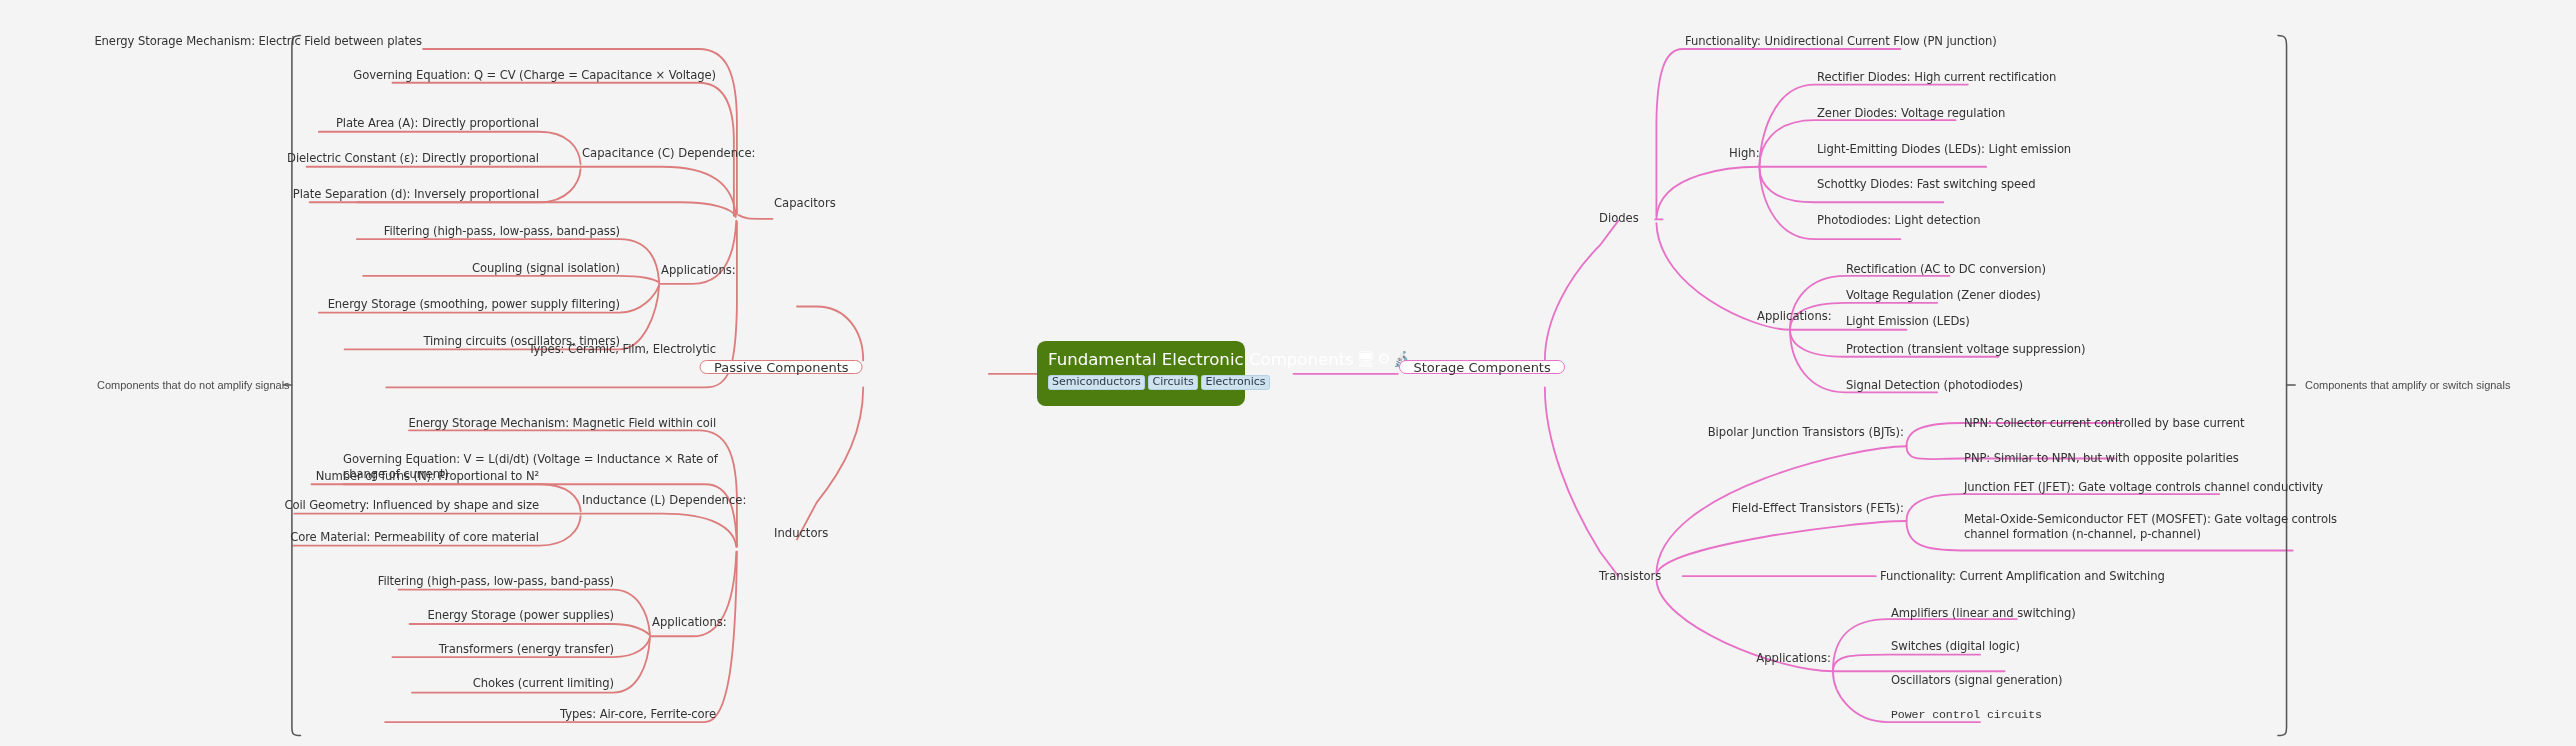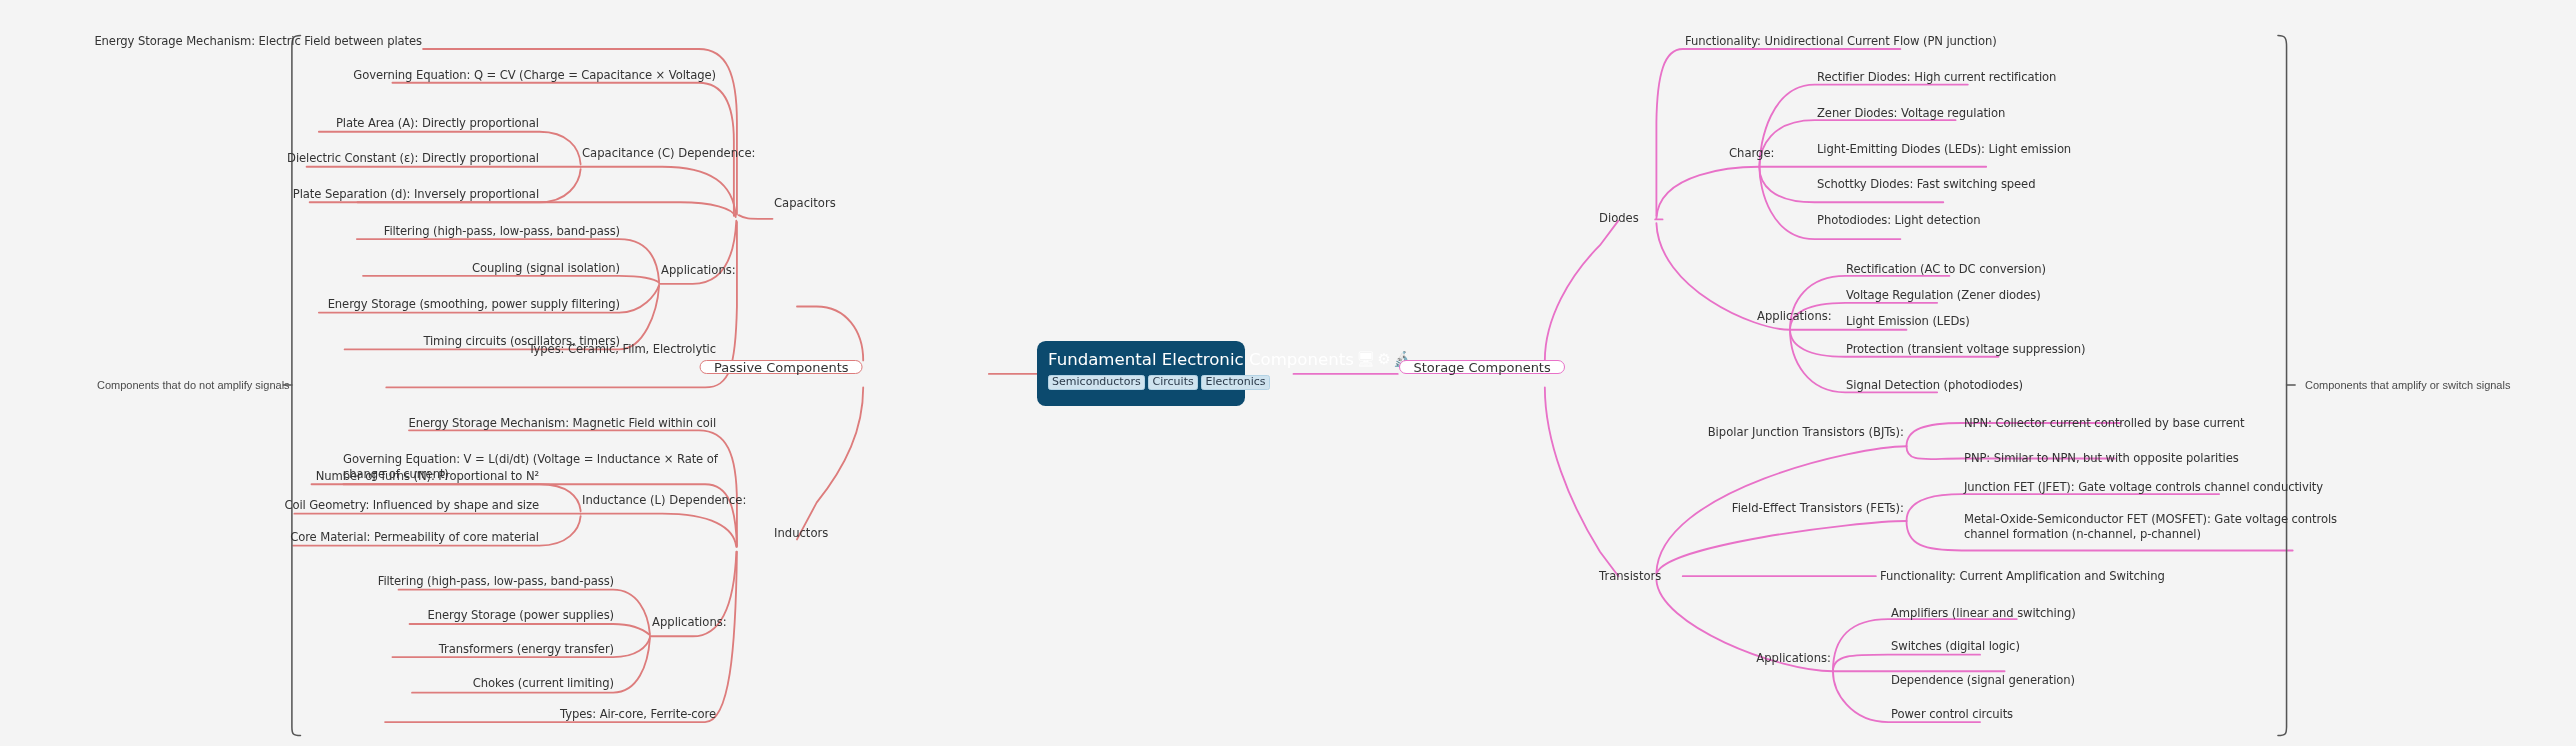--- a/index.html
+++ b/index.html
@@ -48,21 +48,21 @@
     height: 14px;
   }
   .pill.passive { border: 1.8px solid #dd7c7c; }
   .pill.active  { border: 1.8px solid #e871c8; }
 
   
   #root-node {
     position: absolute;
     left: 1037px; top: 341px;
     width: 208px; height: 65px;
-    background: #0c4a6e;
+    background: #4d7c0f;
     border-radius: 8.6px;
     padding: 8.6px 11px 7.4px 11px;
   }
   #root-title {
     font-size: 16.6px;
     color: #ffffff;
     line-height: 19.6px;
     display: flex;
     align-items: center;
     gap: 2.5px;
@@ -238,21 +238,21 @@
   <div class="mid" style="left:652px; top:615px;">Applications:</div>
   <div class="leaf" style="left:614px; top:574px; transform:translateX(-100%);">Filtering (high-pass, low-pass, band-pass)</div>
   <div class="leaf" style="left:614px; top:608px; transform:translateX(-100%);">Energy Storage (power supplies)</div>
   <div class="leaf" style="left:614px; top:642px; transform:translateX(-100%);">Transformers (energy transfer)</div>
   <div class="leaf" style="left:614px; top:676px; transform:translateX(-100%);">Chokes (current limiting)</div>
 
   <div class="mid" style="left:1599px; top:211px;">Diodes</div>
 
   <div class="leaf r" style="left:1685px; top:34px;">Functionality: Unidirectional Current Flow (PN junction)</div>
 
-  <div class="mid" style="left:1729px; top:146px;">Charge:</div>
+  <div class="mid" style="left:1729px; top:146px;">High:</div>
   <div class="leaf r" style="left:1817px; top:70px;">Rectifier Diodes: High current rectification</div>
   <div class="leaf r" style="left:1817px; top:106px;">Zener Diodes: Voltage regulation</div>
   <div class="leaf r" style="left:1817px; top:142px;">Light-Emitting Diodes (LEDs): Light emission</div>
   <div class="leaf r" style="left:1817px; top:177px;">Schottky Diodes: Fast switching speed</div>
   <div class="leaf r" style="left:1817px; top:213px;">Photodiodes: Light detection</div>
 
   <div class="mid" style="left:1757px; top:309px;">Applications:</div>
   <div class="leaf r" style="left:1846px; top:262px;">Rectification (AC to DC conversion)</div>
   <div class="leaf r" style="left:1846px; top:288px;">Voltage Regulation (Zener diodes)</div>
   <div class="leaf r" style="left:1846px; top:314px;">Light Emission (LEDs)</div>
@@ -267,17 +267,17 @@
   <div class="leaf r" style="left:1964px; top:416px;">NPN: Collector current controlled by base current</div>
   <div class="leaf r" style="left:1964px; top:451px;">PNP: Similar to NPN, but with opposite polarities</div>
 
   <div class="mid" style="left:1904px; top:501px; transform:translateX(-100%);">Field-Effect Transistors (FETs):</div>
   <div class="leaf r" style="left:1964px; top:480px;">Junction FET (JFET): Gate voltage controls channel conductivity</div>
   <div class="leaf r wrap" style="left:1964px; top:512px; width:402px;">Metal-Oxide-Semiconductor FET (MOSFET): Gate voltage controls channel formation (n-channel, p-channel)</div>
 
   <div class="mid" style="left:1831px; top:651px; transform:translateX(-100%);">Applications:</div>
   <div class="leaf r" style="left:1891px; top:606px;">Amplifiers (linear and switching)</div>
   <div class="leaf r" style="left:1891px; top:639px;">Switches (digital logic)</div>
-  <div class="leaf r" style="left:1891px; top:673px;">Dependence (signal generation)</div>
-  <div class="leaf r" style="left:1891px; top:707px;">Power control circuits</div>
+  <div class="leaf r" style="left:1891px; top:673px;">Oscillators (signal generation)</div>
+  <div class="leaf r" style="left:1891px; top:707px;font-family:Liberation Mono, monospace;">Power control circuits</div>
 
 </div>
 
 
 </body></html>

